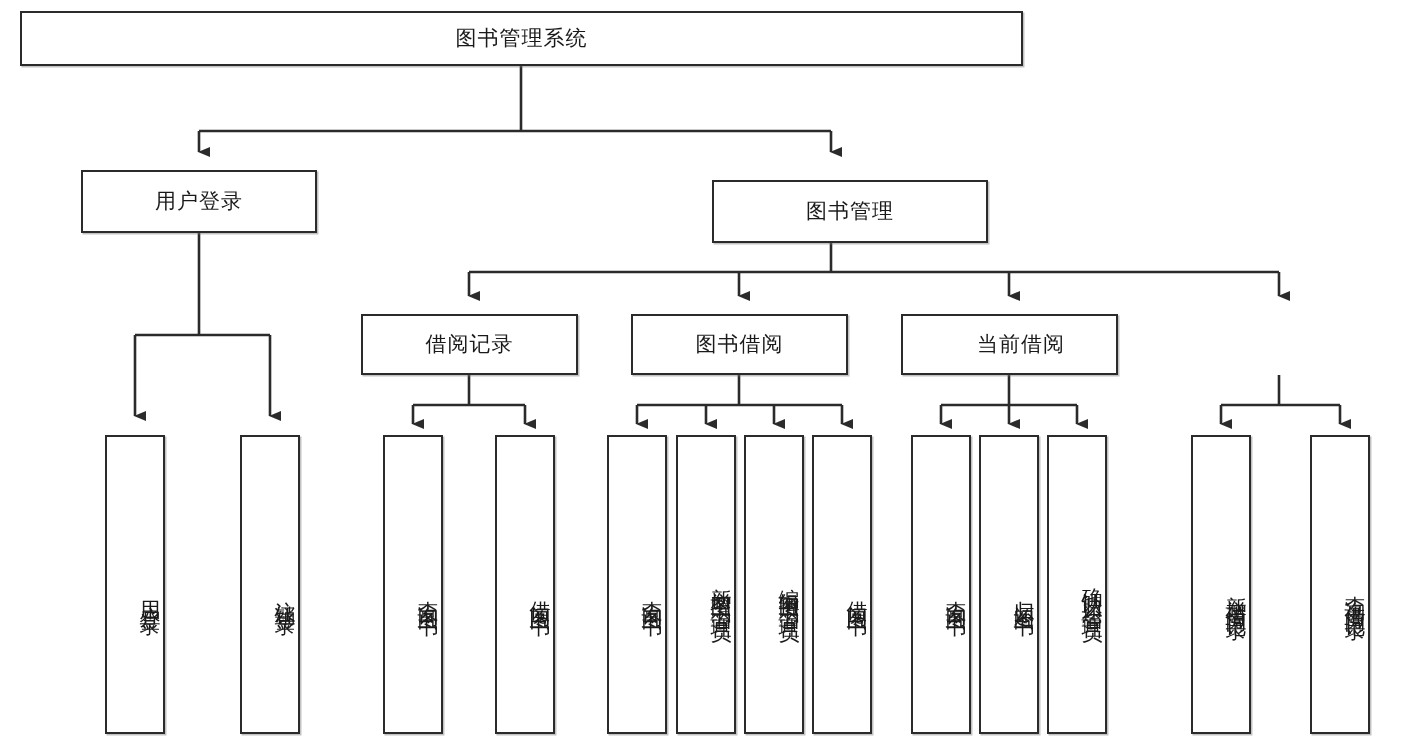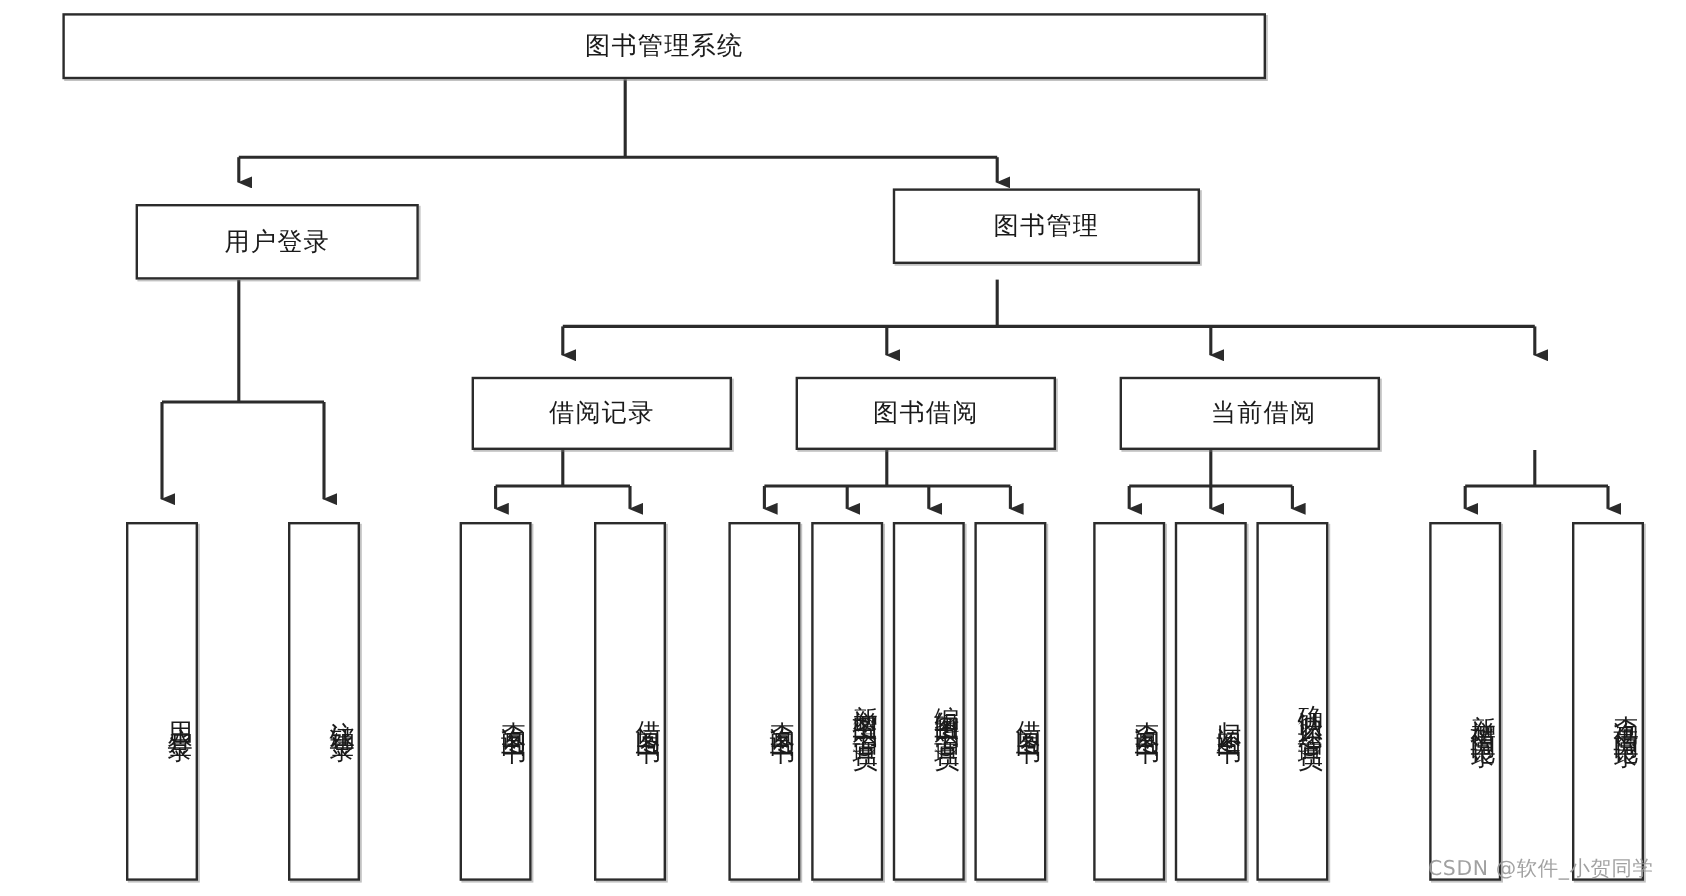--- a/index.html
+++ b/index.html
@@ -35,21 +35,20 @@
     align-items: center;
     justify-content: center;
     color: #1a1a1a;
     box-shadow: 1.5px 1.5px 0 rgba(120,120,120,0.45);
   }
   .node.horiz {
     font-size: 21px;
     letter-spacing: 1px;
     line-height: 1.2;
     white-space: nowrap;
-    margin-left: 32px;
   }
   .node.vert {
     writing-mode: vertical-rl;
     text-orientation: upright;
     font-size: 21px;
     letter-spacing: 5px;
     line-height: 1.25;
     align-items: flex-start;
     justify-content: center;
     padding-top: 18px;
@@ -126,21 +125,21 @@
   </svg>
 
   <div class="node horiz" style="left:20px; top:11px; width:1003px; height:55px;">
     <span>图书管理系统</span>
   </div>
 
   <div class="node horiz" style="left:81px; top:170px; width:236px; height:63px;">
     <span>用户登录</span>
   </div>
 
-  <div class="node horiz" style="left:712px; top:157px; width:256px; height:63px;">
+  <div class="node horiz" style="left:712px; top:180px; width:276px; height:63px;">
     <span>图书管理</span>
   </div>
 
   <div class="node horiz" style="left:361px; top:314px; width:217px; height:61px;">
     <span>借阅记录</span>
   </div>
 
   <div class="node horiz" style="left:631px; top:314px; width:217px; height:61px;">
     <span>图书借阅</span>
   </div>
@@ -187,15 +186,14 @@
     <span>确认归还（管理员）</span>
   </div>
 
   <div class="node vert" style="left:1191px; top:435px; width:60px; height:299px;">
     <span>新增借阅记录</span>
   </div>
   <div class="node vert" style="left:1310px; top:435px; width:60px; height:299px;">
     <span>查询借阅记录</span>
   </div>
 
-  <div class="watermark" style="left:1190px; top:712px;">CSDN @软件_小贺同学</div>
 
 </div>
 
 </body></html>

